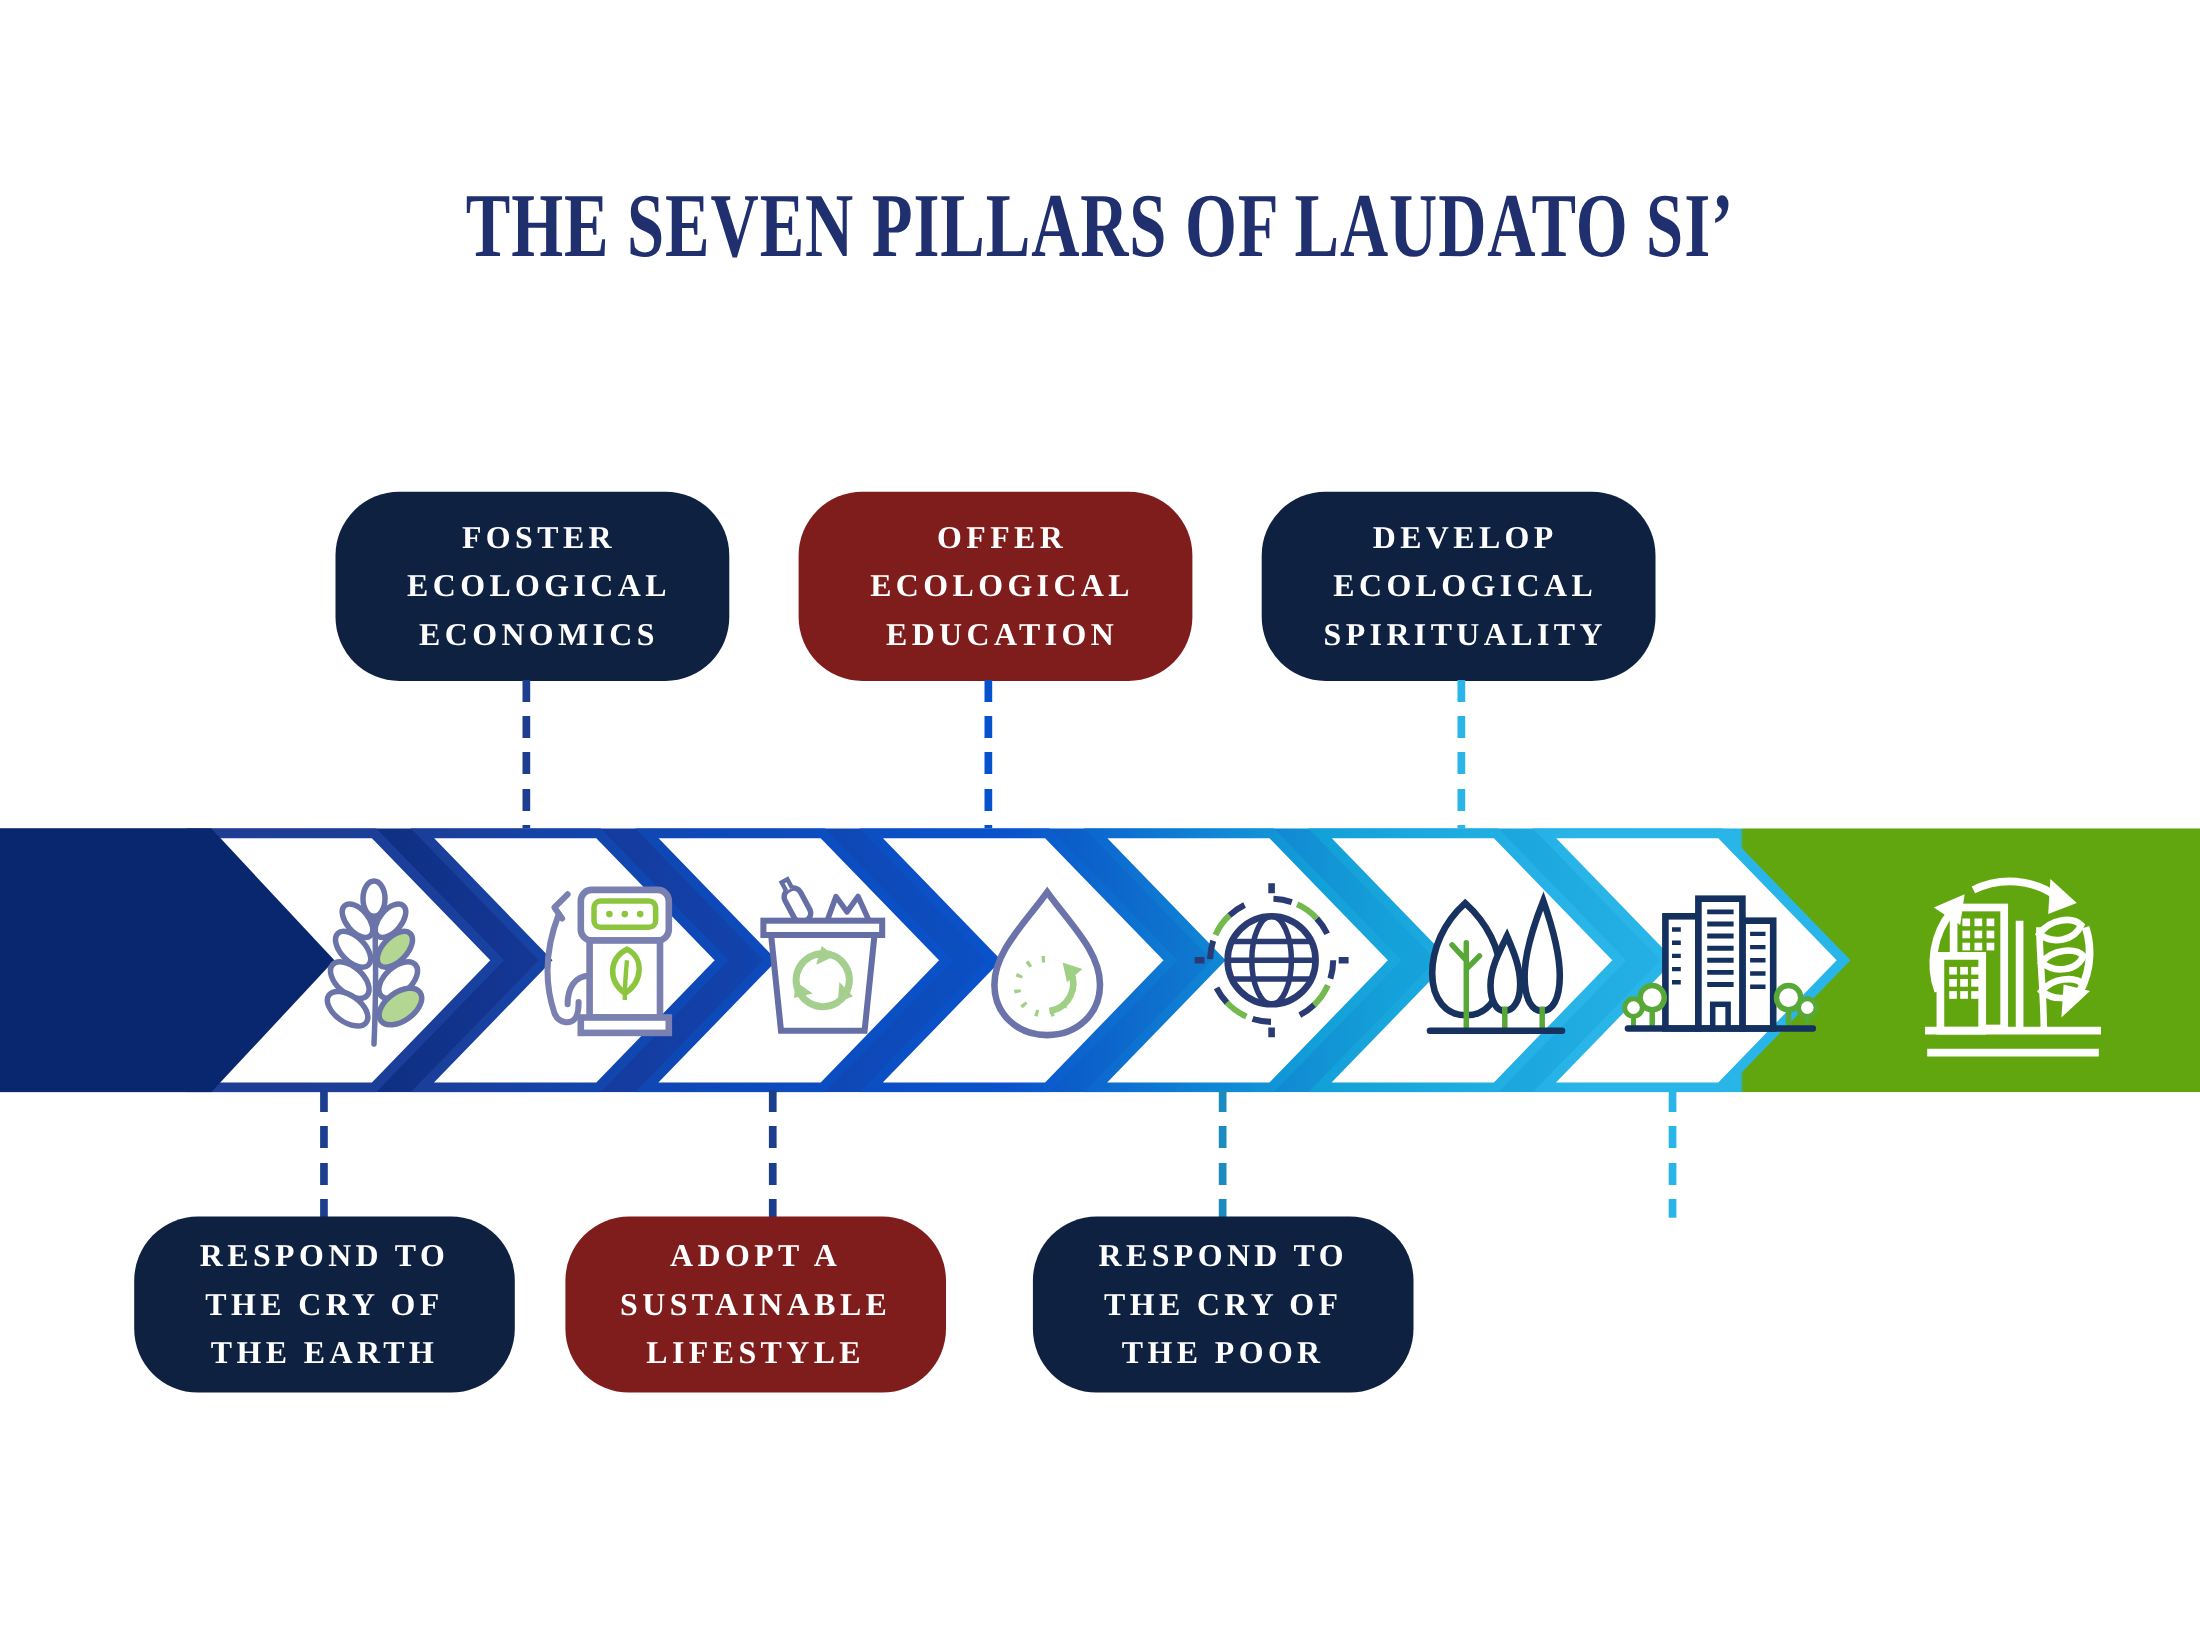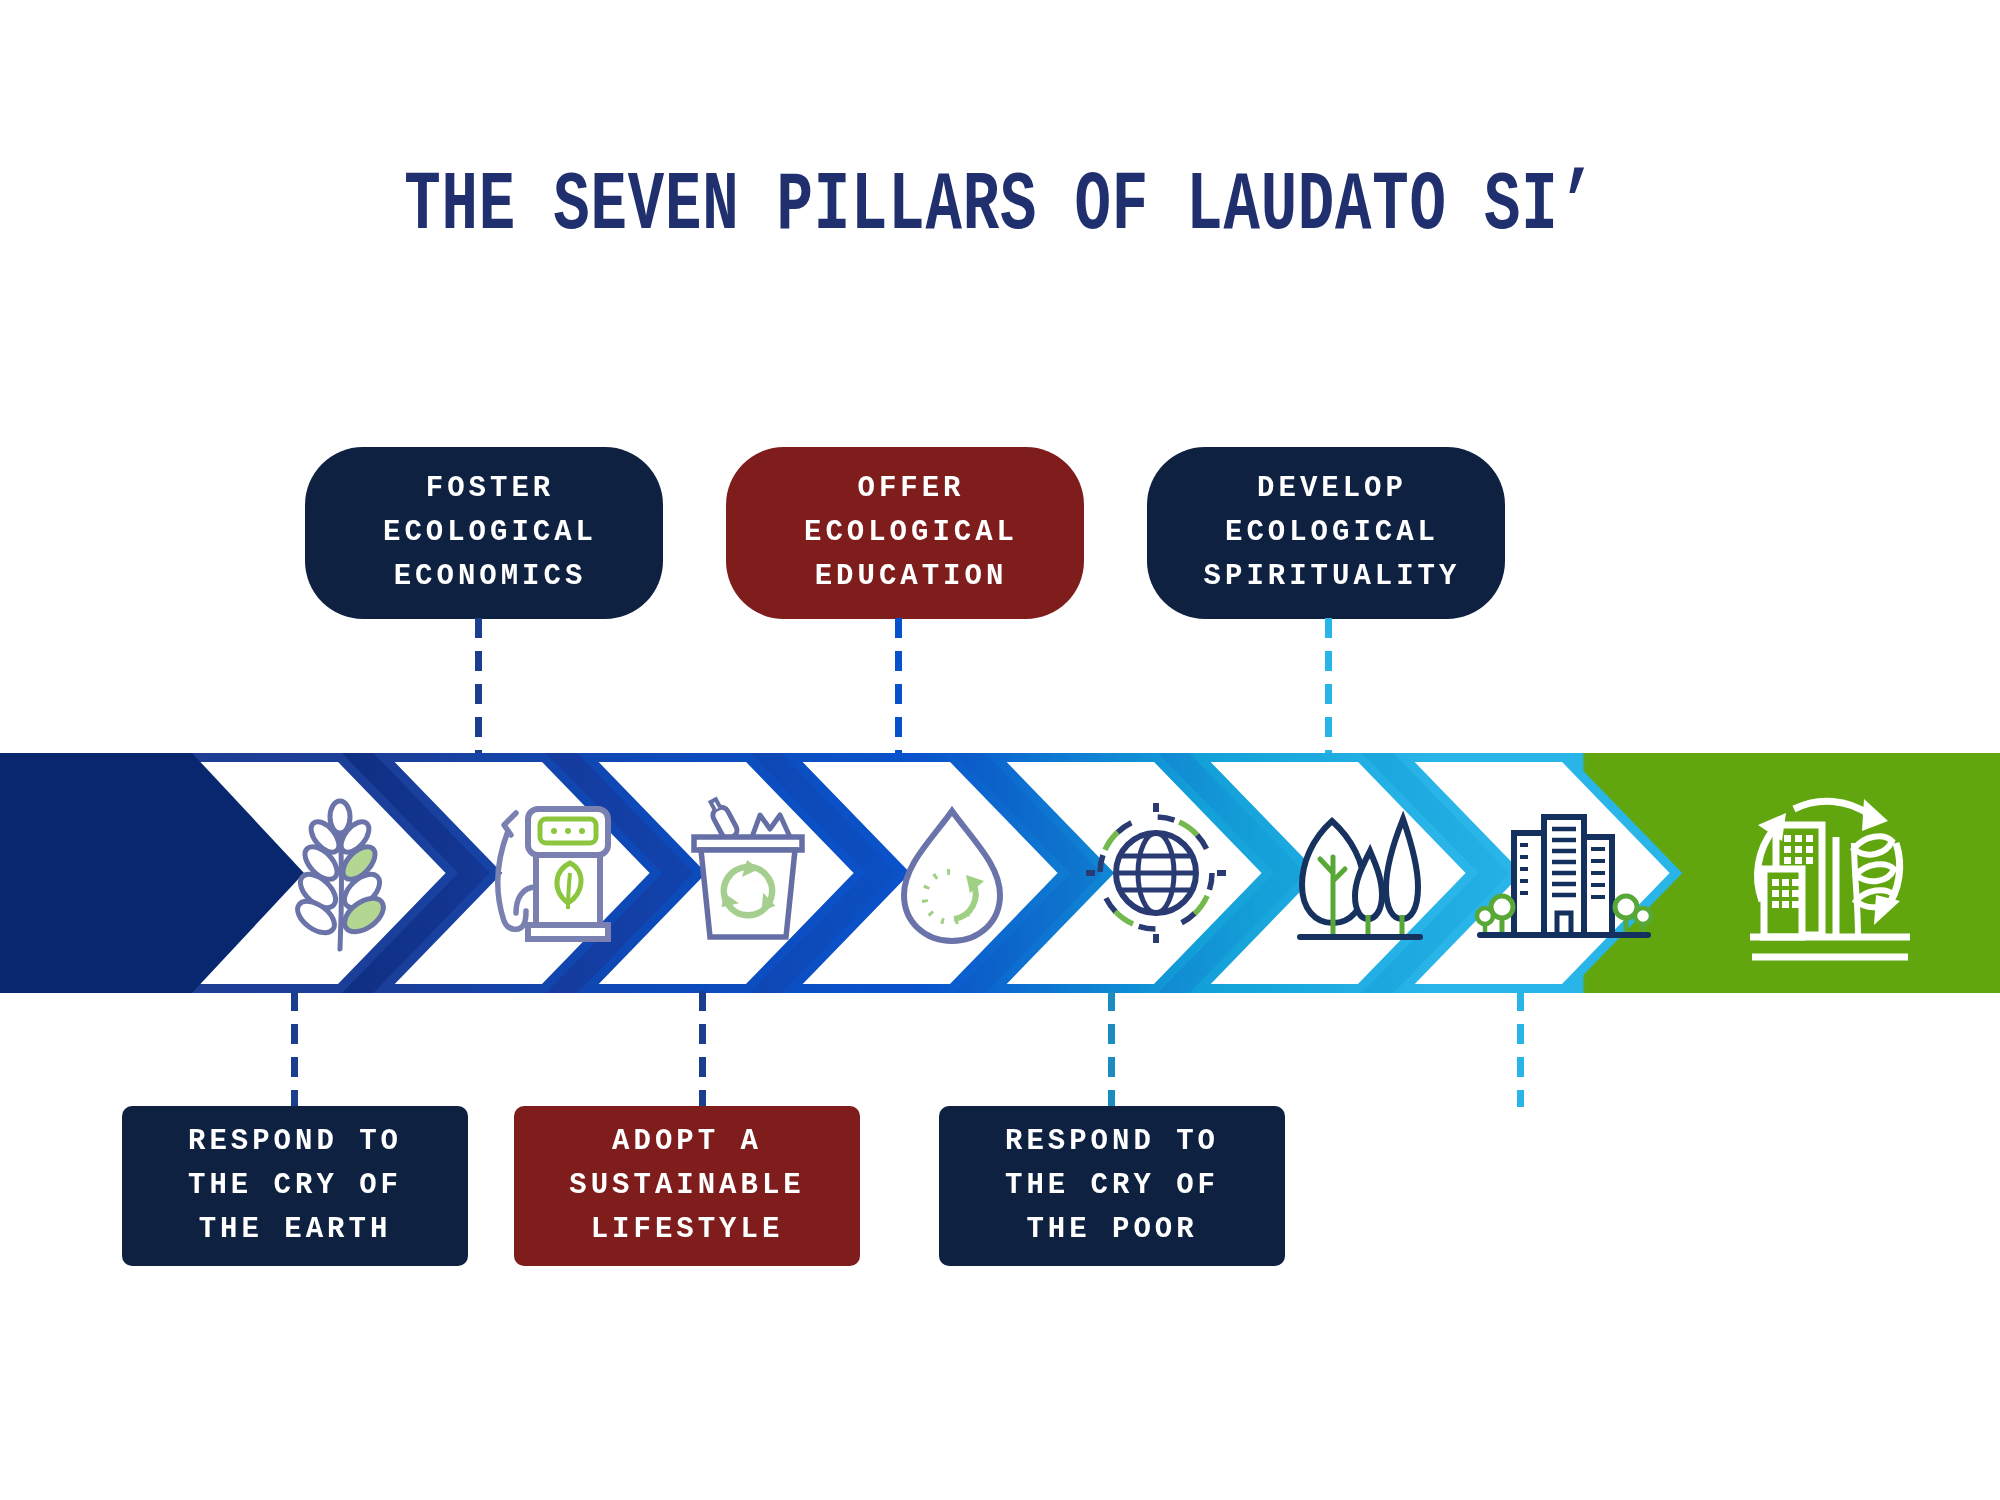--- a/index.html
+++ b/index.html
@@ -1,35 +1,35 @@
 <!DOCTYPE html>
 <html><head>
 <meta charset="utf-8">
 <style>
   html,body{margin:0;padding:0;background:#ffffff;}
   .canvas{
     position:relative;width:2000px;height:1500px;background:#ffffff;overflow:hidden;
-    font-family:Liberation Mono, monospace;
+    font-family:Liberation Serif, serif;
   }
   
   .title{
     position:absolute;left:0;top:160px;width:2000px;height:92px;
     display:flex;align-items:center;justify-content:center;
     font-size:74px;font-weight:bold;color:#20306f;letter-spacing:1px;
     transform:scale(0.82,1.12);transform-origin:50% 50%;white-space:nowrap;
   }
   
   .pill{
     position:absolute;width:346px;border-radius:58px;
     display:flex;align-items:center;justify-content:center;text-align:center;
     color:#ffffff;font-weight:bold;font-size:29px;line-height:44px;letter-spacing:4px;
     white-space:pre-line;
   }
   .pill.top{top:447px;height:172px;padding-left:12px;}
-  .pill.bottom{top:1106px;height:160px;border-radius:10px;}
+  .pill.bottom{top:1106px;height:160px;}
   .pill.navy{background:#0e2140;}
   .pill.blue{background:#7f1d1d;}
   
   .connector{position:absolute;width:7px;}
   .connector.top{top:618px;height:135px;}
   .connector.bottom{top:991px;height:116px;}
   .connector.c-navy{background-image:repeating-linear-gradient(to bottom,#1c3e8e 0 20px,transparent 20px 33px);}
   .connector.c-blue{background-image:repeating-linear-gradient(to bottom,#0652cd 0 20px,transparent 20px 33px);}
   .connector.c-teal{background-image:repeating-linear-gradient(to bottom,#1a8cc0 0 20px,transparent 20px 33px);}
   .connector.c-cyan{background-image:repeating-linear-gradient(to bottom,#29b5e8 0 20px,transparent 20px 33px);}

